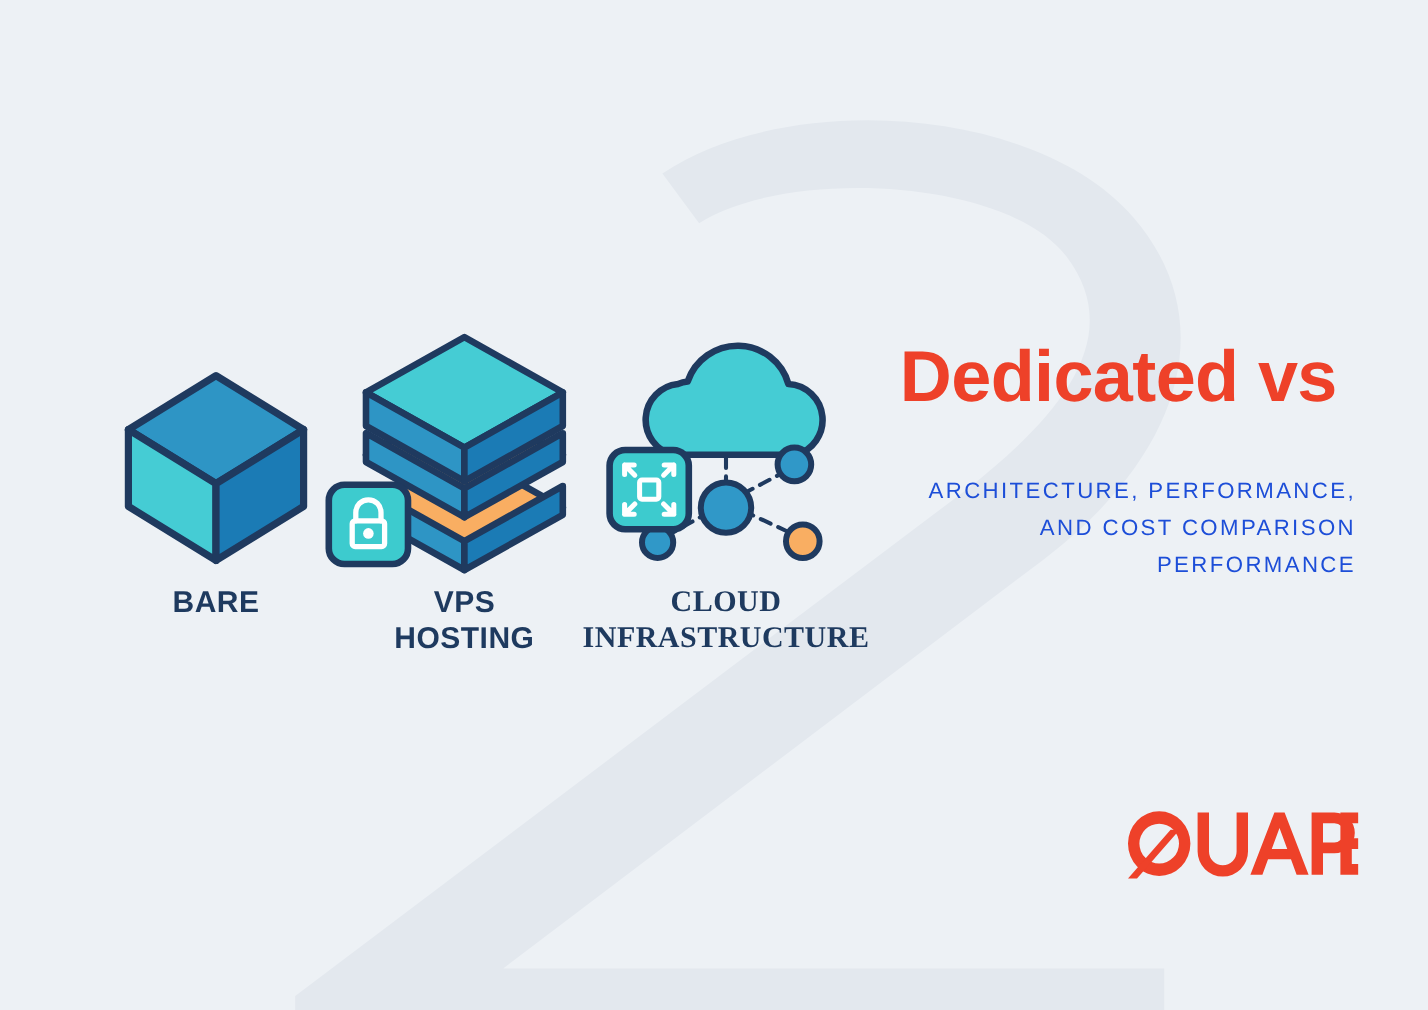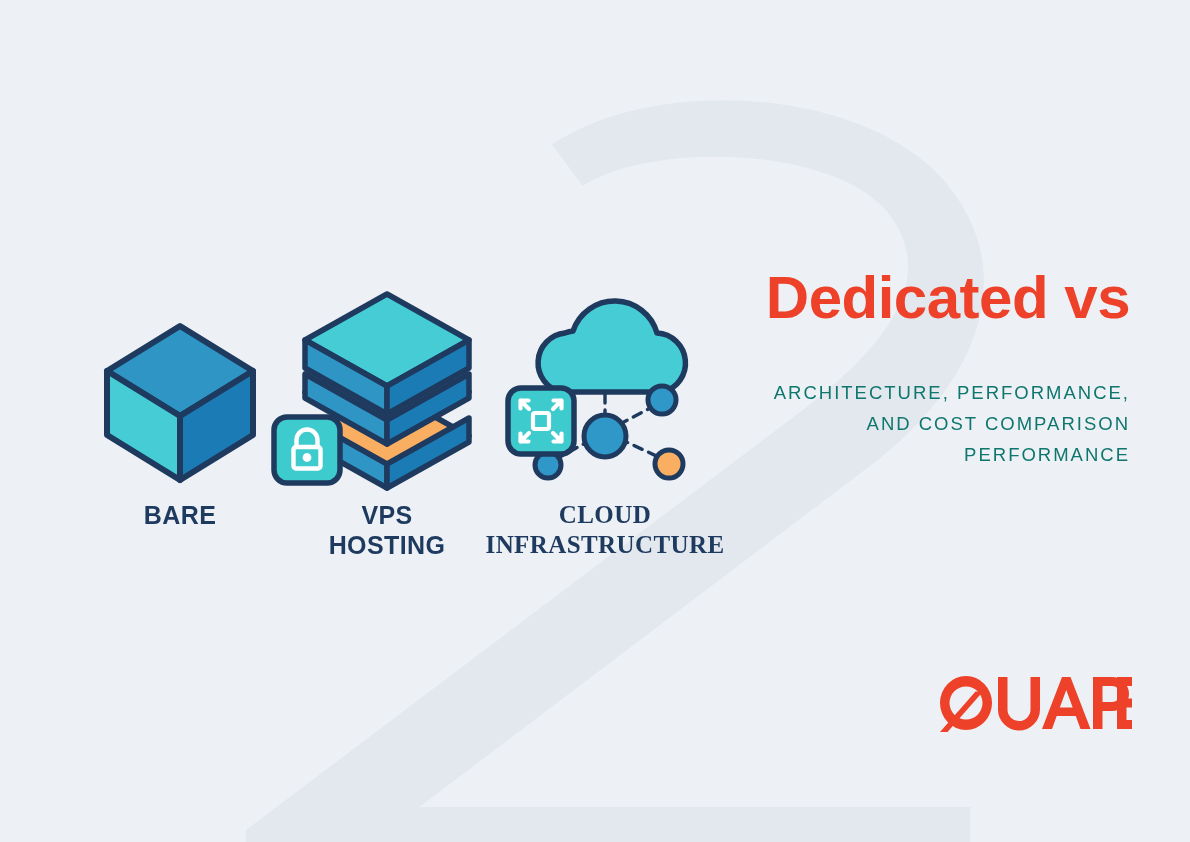--- a/index.html
+++ b/index.html
@@ -29,21 +29,21 @@
   
   .icons-row {
     position: absolute;
     left: 40px;
     top: 255px;
     width: 680px;
     height: 310px;
   }
   .icon-col {
     position: absolute;
-    top: 13px;
+    top: 0;
     width: 220px;
     height: 310px;
   }
   .icon-col .art {
     position: absolute;
     left: 0;
     top: 0;
     width: 220px;
     height: 225px;
   }
@@ -74,27 +74,27 @@
     top: 262px;
     width: 520px;
     text-align: right;
   }
   .headline {
     color: #ee4129;
     font-size: 60px;
     font-weight: bold;
     line-height: 72px;
     letter-spacing: -0.5px;
-    margin: 0;
+    margin: 16px;
   }
   .headline .hl-line { display: block; white-space: nowrap; }
 
   .subtitle {
     margin-top: 43px;
-    color: #0f766e;
+    color: #1d4ed8;
     font-size: 18.5px;
     line-height: 31px;
     letter-spacing: 2.0px;
     font-weight: normal;
   }
   .subtitle .sub-line { display: block; }
 
   
   .logo {
     position: absolute;

